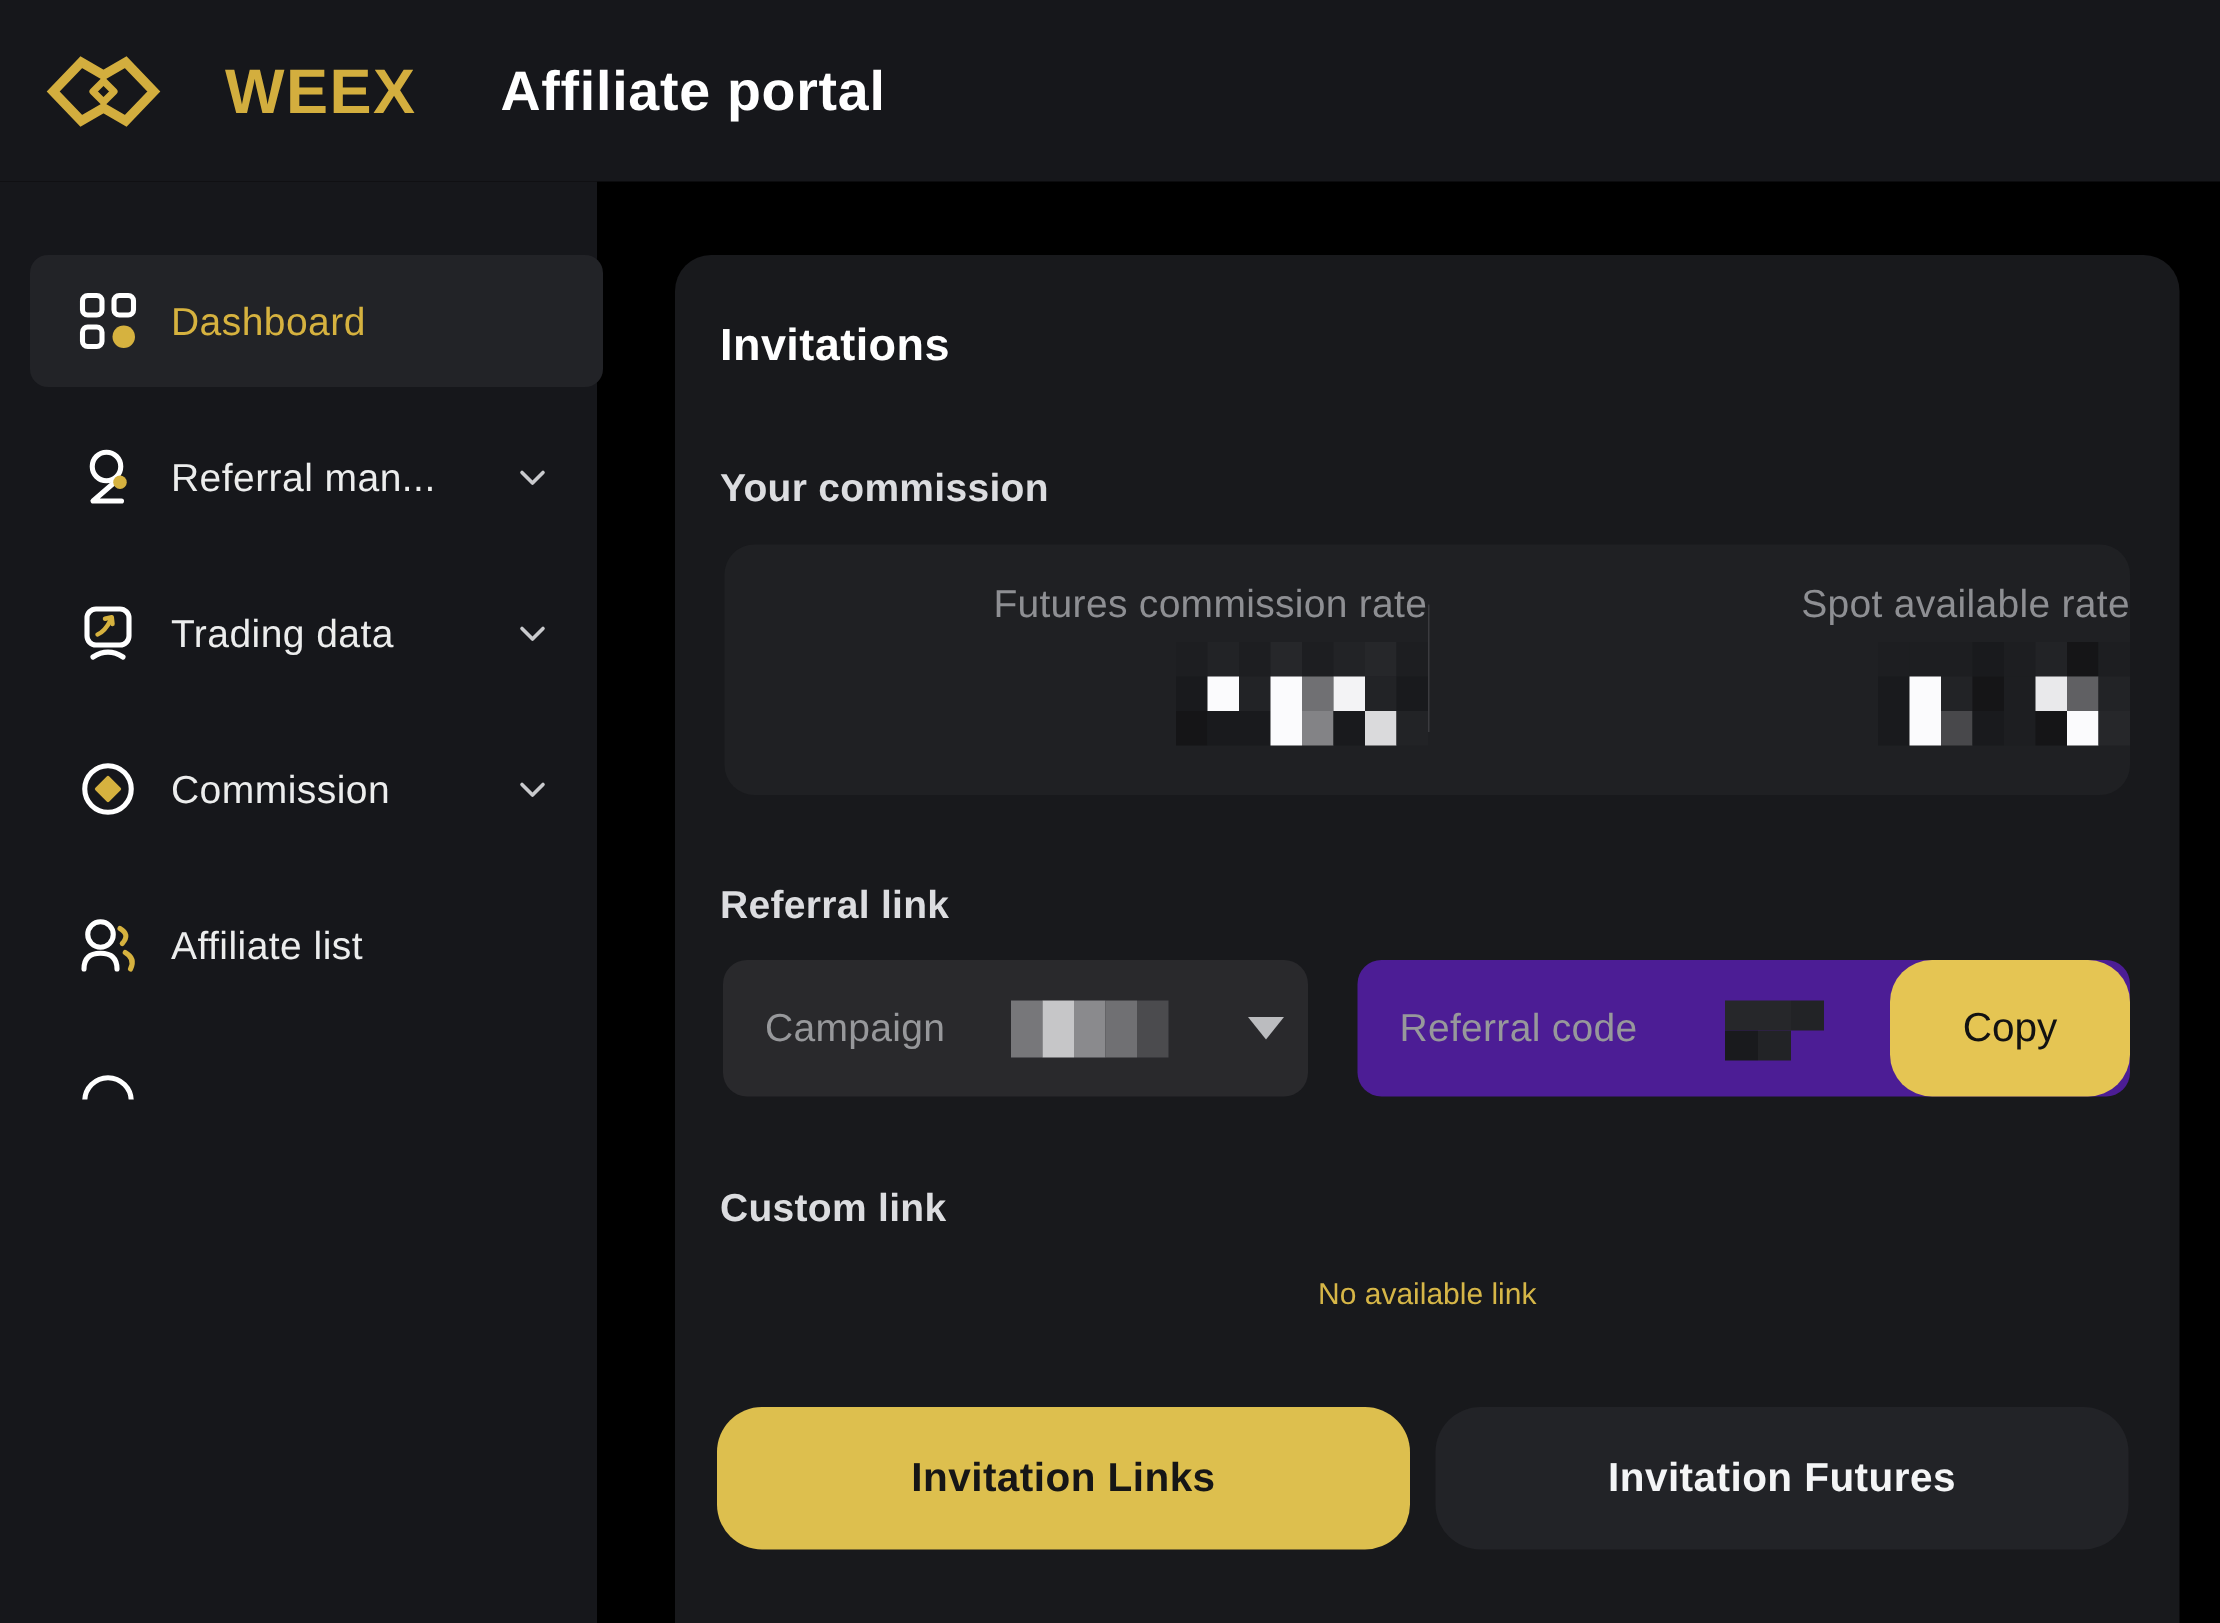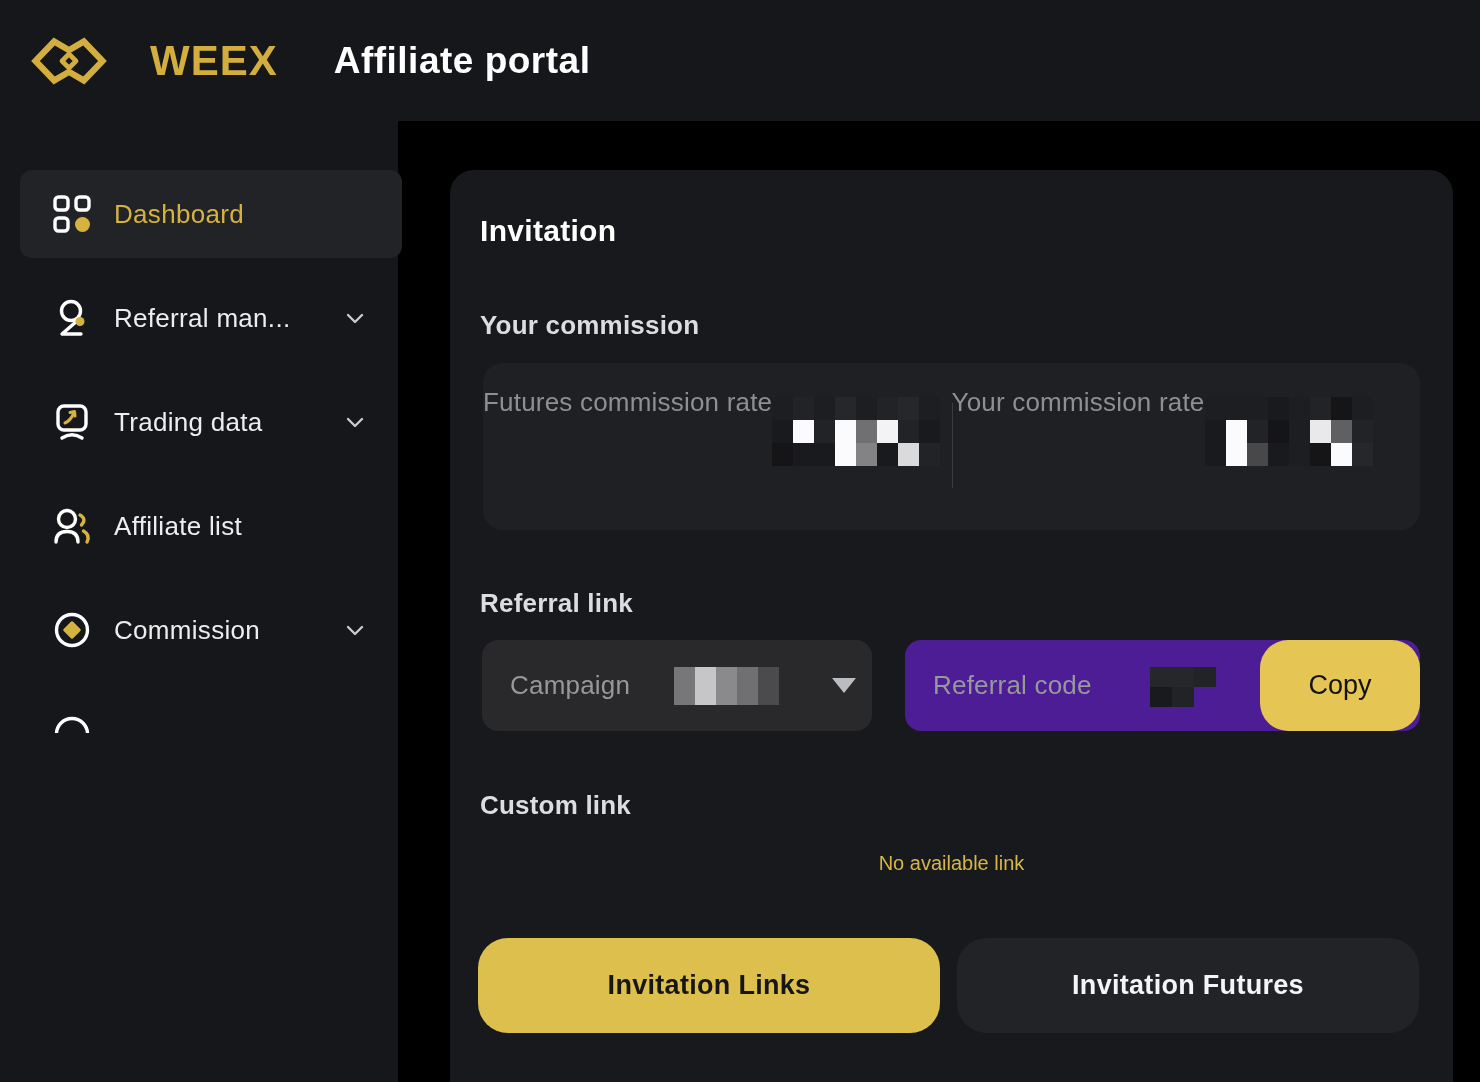--- a/index.html
+++ b/index.html
@@ -31,21 +31,21 @@
 
   .card-title { position:absolute; left:30px; top:44px; font-size:30px; font-weight:700; color:#ffffff; letter-spacing:.3px; }
   .sec-heading { position:absolute; left:30px; font-size:26px; color:#dcdde0; font-weight:700; letter-spacing:.2px; }
   .h-commission { top:140px; }
   .h-referral { top:418px; }
   .h-custom { top:620px; }
 
   
   .panel { position:absolute; left:33px; top:193px; width:937px; height:167px; background:#1f2023; border-radius:20px;
            display:flex; }
-  .panel-col { flex:1; display:flex; flex-direction:row; align-items:flex-start; padding-top:24px; }
+  .panel-col { flex:1; display:flex; flex-direction:column; align-items:flex-end; padding-top:24px; }
   .panel-label { font-size:26px; color:#8e8f93; letter-spacing:.2px; }
   .panel-divider { position:absolute; left:50%; top:40px; width:1px; height:85px; background:#3b3b3f; }
 
   
   .mz { display:grid; margin-top:10px; }
   .fz, .sz { grid-template-columns:repeat(8,21px); grid-auto-rows:23px; }
   .kz { grid-template-columns:repeat(5,21px); grid-auto-rows:38px; margin:0; }
   .rz { grid-template-columns:repeat(3,22px); grid-auto-rows:20px; margin:0; }
   .mz i { display:block; }
   .x0{background:#1d1e21}.x1{background:#222326}.x2{background:#26272a}.x3{background:#191a1d}.x4{background:#151517}
@@ -135,60 +135,60 @@
         <span class="chev">
           <svg viewBox="0 0 26 26" width="26" height="26" fill="none">
             <path d="M6 10 L13 17 L20 10" stroke="#c9cacd" stroke-width="2.4" stroke-linecap="round" stroke-linejoin="round"></path>
           </svg>
         </span>
       </li>
 
       <li class="menu-item">
         <span class="mi-icon">
           <svg viewBox="0 0 44 44" fill="none" width="44" height="44">
+            <circle cx="22" cy="22" r="15.5" stroke="#ffffff" stroke-width="3.4"></circle>
+            <path d="M22 14.5 L29.5 22 L22 29.5 L14.5 22 Z" fill="#d6b23f" stroke="#d6b23f" stroke-width="2.5" stroke-linejoin="round"></path>
+          </svg>
+        </span>
+        <span class="mi-label">Commission</span>
+        <span class="chev">
+          <svg viewBox="0 0 26 26" width="26" height="26" fill="none">
+            <path d="M6 10 L13 17 L20 10" stroke="#c9cacd" stroke-width="2.4" stroke-linecap="round" stroke-linejoin="round"></path>
+          </svg>
+        </span>
+      </li>
+
+      <li class="menu-item">
+        <span class="mi-icon">
+          <svg viewBox="0 0 44 44" fill="none" width="44" height="44">
             <path d="M30 11 Q37 15 31.5 21" stroke="#d6b23f" stroke-width="3.4" stroke-linecap="round"></path>
             <path d="M33.5 27 Q40.5 31 37 38" stroke="#d6b23f" stroke-width="3.4" stroke-linecap="round"></path>
             <circle cx="17" cy="15" r="8.5" stroke="#ffffff" stroke-width="3.4"></circle>
             <path d="M6 38 Q6 27.5 17 27.5 Q28 27.5 28 38" stroke="#ffffff" stroke-width="3.4" stroke-linecap="round"></path>
           </svg>
         </span>
         <span class="mi-label">Affiliate list</span>
       </li>
 
       <li class="menu-item">
         <span class="mi-icon">
           <svg viewBox="0 0 44 44" fill="none" width="44" height="44">
             <circle cx="22" cy="22" r="15.5" stroke="#ffffff" stroke-width="3.4"></circle>
-            <path d="M22 14.5 L29.5 22 L22 29.5 L14.5 22 Z" fill="#d6b23f" stroke="#d6b23f" stroke-width="2.5" stroke-linejoin="round"></path>
-          </svg>
-        </span>
-        <span class="mi-label">Commission</span>
-        <span class="chev">
-          <svg viewBox="0 0 26 26" width="26" height="26" fill="none">
-            <path d="M6 10 L13 17 L20 10" stroke="#c9cacd" stroke-width="2.4" stroke-linecap="round" stroke-linejoin="round"></path>
-          </svg>
-        </span>
-      </li>
-
-      <li class="menu-item">
-        <span class="mi-icon">
-          <svg viewBox="0 0 44 44" fill="none" width="44" height="44">
-            <circle cx="22" cy="22" r="15.5" stroke="#ffffff" stroke-width="3.4"></circle>
           </svg>
         </span>
         <span class="mi-label"></span>
       </li>
 
     </ul>
   </nav>
 
   <main class="main">
     <section class="card">
 
-      <h1 class="card-title">Invitation</h1>
+      <h1 class="card-title">Invitations</h1>
 
       <h2 class="sec-heading h-commission">Your commission</h2>
 
       <div class="panel">
         <div class="panel-col">
           <span class="panel-label">Futures commission rate</span>
           <div class="mz fz">
             <i class="x0"></i>
               <i class="x1"></i>
               <i class="x0"></i>
@@ -210,21 +210,21 @@
               <i class="x3"></i>
               <i class="w"></i>
               <i class="g2"></i>
               <i class="x3"></i>
               <i class="lg"></i>
               <i class="x1"></i>
           </div>
         </div>
         <span class="panel-divider"></span>
         <div class="panel-col">
-          <span class="panel-label">Your commission rate</span>
+          <span class="panel-label">Spot available rate</span>
           <div class="mz sz">
             <i class="x0"></i>
               <i class="x0"></i>
               <i class="x0"></i>
               <i class="x3"></i>
               <i class="x0"></i>
               <i class="x1"></i>
               <i class="x4"></i>
               <i class="x0"></i>
             <i class="x3"></i>

